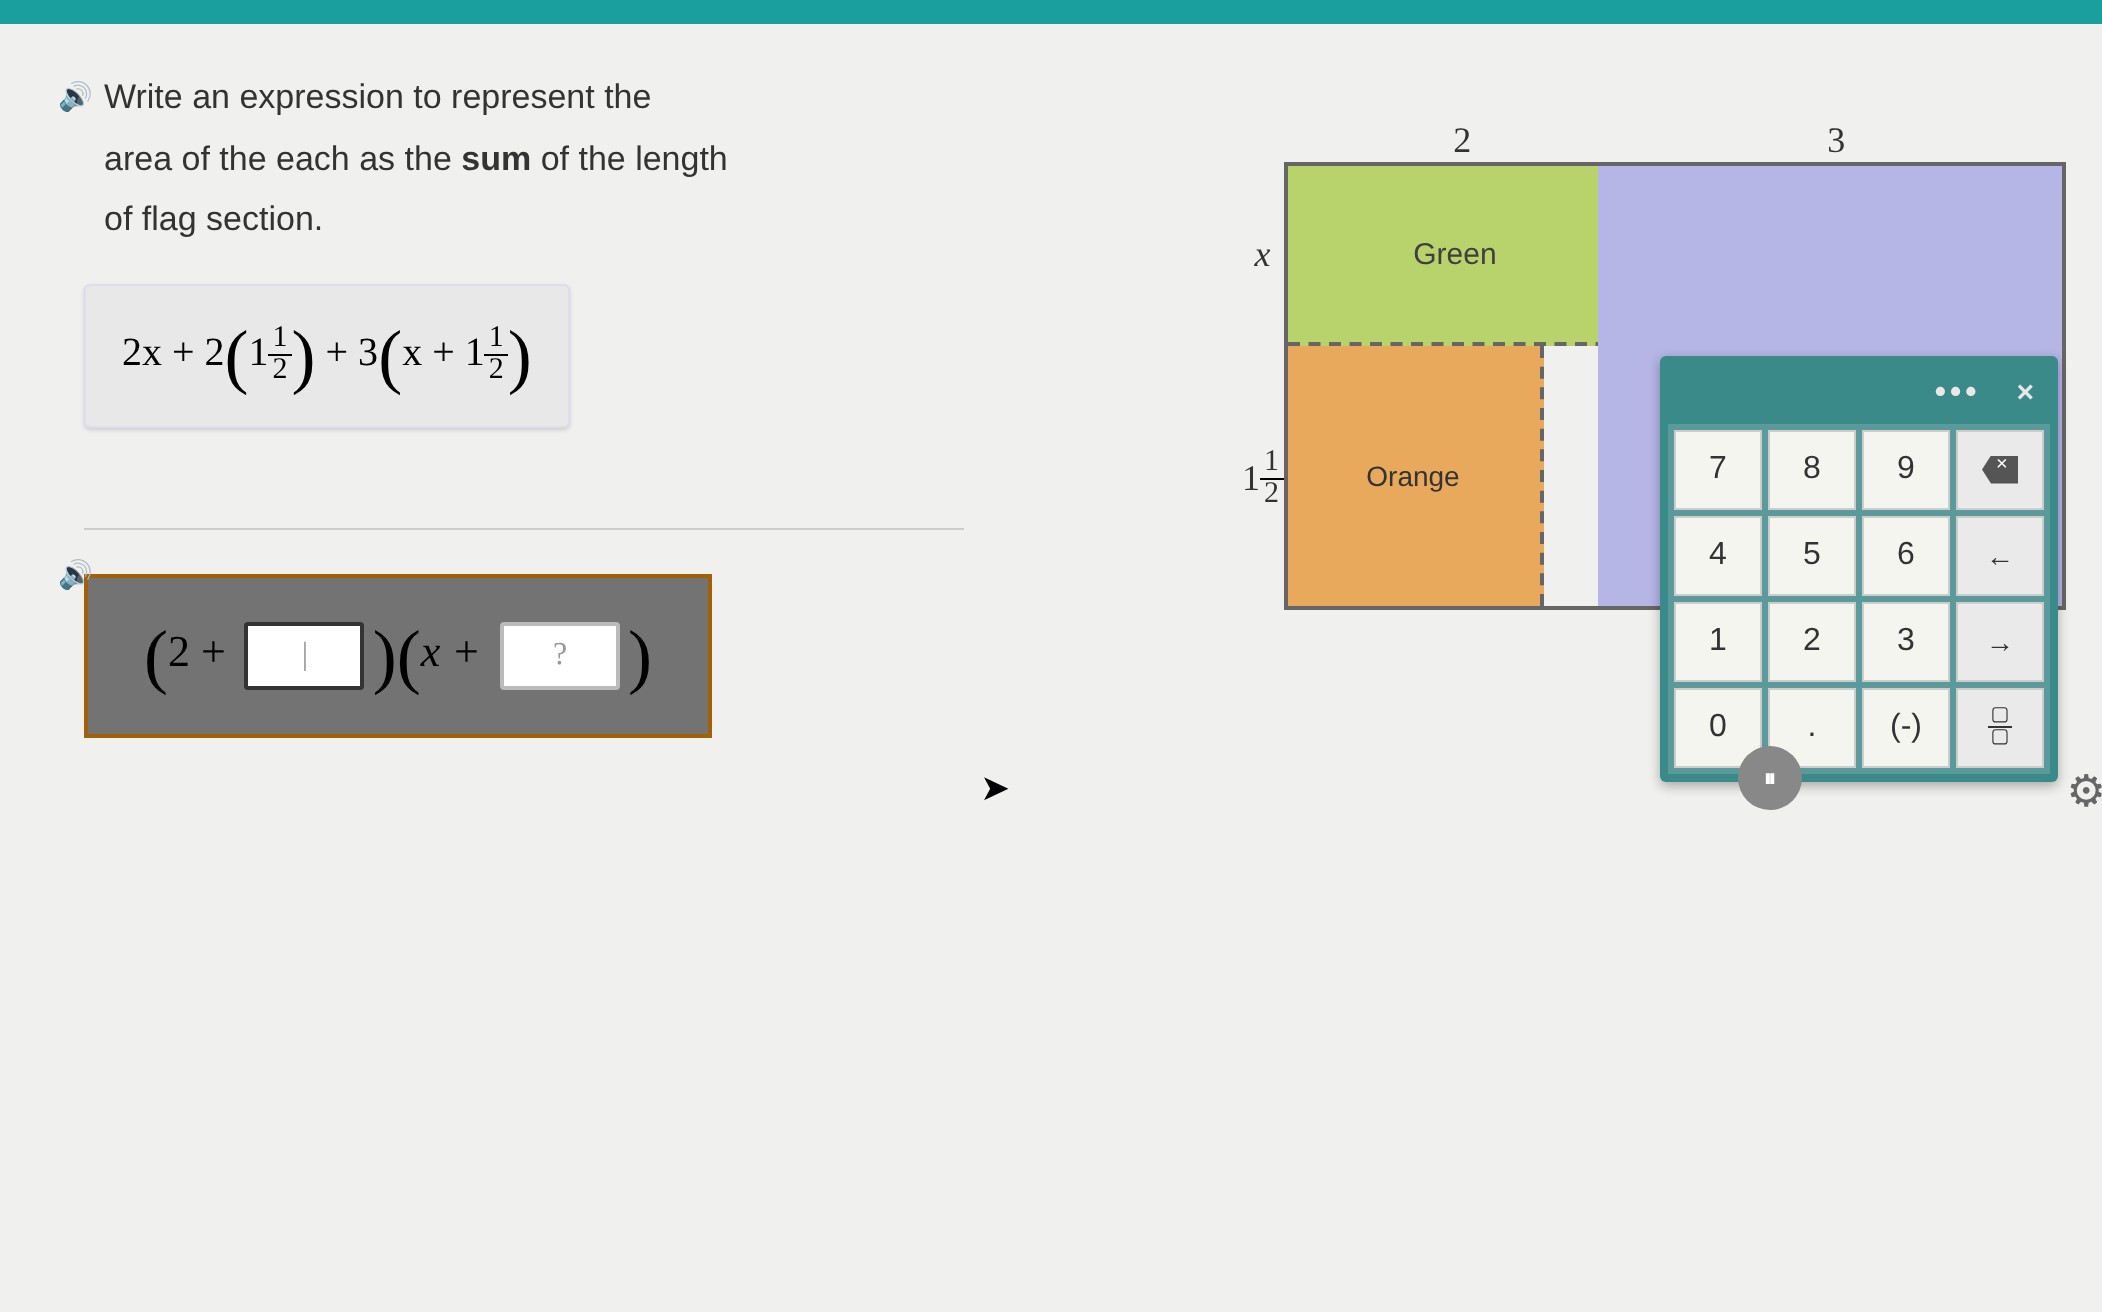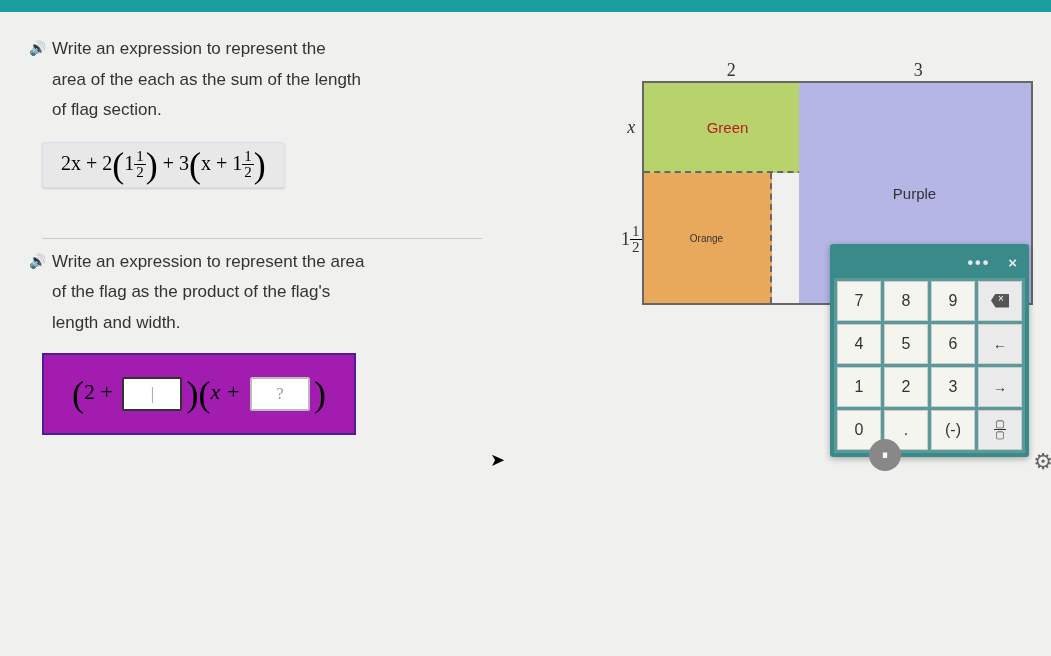--- a/index.html
+++ b/index.html
@@ -2,42 +2,42 @@
 <html><head>
 <meta charset="utf-8">
 <style>
 *{box-sizing:border-box;margin:0;padding:0}
 body{font-family:Arial,sans-serif;background:#f0f0ee;width:1051px;height:656px;position:relative;overflow:hidden}
 .top-bar{height:12px;background:#1a9e9e;width:100%}
 .content{position:relative;padding:22px 30px}
 .audio-icon{position:absolute;left:-4px;width:24px;height:24px;display:flex;align-items:center;justify-content:center;color:#555;font-size:14px}
 .question-block{margin-bottom:20px;position:relative}
 .question-text{font-size:17px;color:#333;line-height:1.8;margin-left:22px;max-width:420px}
-.bold{font-weight:400}
-.math-answer{background:#e8e8e8;border:1px solid #dde;border-radius:3px;padding:1px 18px;margin:16px 0 30px 12px;display:inline-block;font-family:'Cambria Math','Times New Roman',serif;font-size:20px;box-shadow:0 1px 2px rgba(0,0,0,.15)}
+.bold{font-weight:700}
+.math-answer{background:#e8e8e8;border:1px solid #dde;border-radius:3px;padding:14px 18px;margin:16px 0 30px 12px;display:inline-block;font-family:'Cambria Math','Times New Roman',serif;font-size:20px;box-shadow:0 1px 2px rgba(0,0,0,.15)}
 .frac{display:inline-block;text-align:center;vertical-align:middle;font-size:15px;line-height:1}
 .frac .n{border-bottom:1px solid #000;display:block;padding:0 2px}
 .frac .d{display:block;padding:0 2px}
 .big-paren{font-size:36px;vertical-align:middle;font-weight:300;font-family:serif}
 .divider{border:none;border-top:1px solid #ccc;margin:8px 0 8px 12px;width:440px}
 .q2-wrap{margin-top:8px}
-.input-area{background:#a21caf;border:2px solid #4c1d95;padding:18px 28px;margin:14px 0 0 12px;display:inline-block;font-family:'Cambria Math','Times New Roman',serif;font-size:22px}
+.input-area{background:#737373;border:2px solid #a16207;padding:18px 28px;margin:14px 0 0 12px;display:inline-block;font-family:'Cambria Math','Times New Roman',serif;font-size:22px}
 .input-box{display:inline-block;width:60px;height:34px;background:#fff;border:2px solid #bbb;border-radius:2px;vertical-align:middle;margin:0 4px;text-align:center;line-height:30px;font-size:16px;color:#999}
 .input-box.active{border-color:#333}
 .flag{position:absolute;right:20px;top:48px;width:410px}
 .flag-labels-top{display:flex;font-family:serif;font-size:18px;color:#333;padding-left:36px}
 .flag-labels-top div:first-child{width:155px;text-align:center}
 .flag-labels-top div:last-child{width:236px;text-align:center}
 .flag-body{display:flex}
 .flag-side{display:flex;flex-direction:column;font-family:serif;font-size:18px;color:#333;width:36px;align-items:center;justify-content:space-around}
 .flag-side .s1{height:90px;display:flex;align-items:center;font-style:italic}
 .flag-side .s2{height:130px;display:flex;align-items:center}
 .flag-grid{border:2px solid #666;width:391px}
-.green{background:#b9d36c;width:170px;display:flex;align-items:center;justify-content:center;border-right:2px dashed #666;border-bottom:2px dashed #666;font-size:15px;color:#b91c1c}
-.orange{background:#e8a95c;width:128px;display:flex;align-items:center;justify-content:center;border-right:2px dashed #666;font-size:10px;color:#333}
+.green{background:#b9d36c;width:170px;display:flex;align-items:center;justify-content:center;border-right:2px dashed #666;border-bottom:2px dashed #666;font-size:15px;color:#404040}
+.orange{background:#e8a95c;width:128px;display:flex;align-items:center;justify-content:center;border-right:2px dashed #666;font-size:14px;color:#333}
 .purple{background:#b5b5e6;width:236px;display:flex;align-items:center;justify-content:center;font-size:15px;color:#333}
 .keypad{position:absolute;right:22px;bottom:20px;background:#3a8a8a;border-radius:3px;padding:4px;box-shadow:0 2px 6px rgba(0,0,0,.3)}
 .keypad-header{display:flex;justify-content:space-between;align-items:center;padding:6px 8px;color:#e8e8e8}
 .keypad-dots{letter-spacing:2px;font-weight:700;margin-left:auto;margin-right:18px}
 .keypad-close{font-weight:700;cursor:pointer;font-size:15px}
 .keypad-grid{background:#5a9a9a;padding:3px;display:grid;grid-template-columns:repeat(4,44px);grid-auto-rows:40px;gap:3px}
 .kbtn{background:#f5f5f0;border:1px solid #ccc;display:flex;align-items:center;justify-content:center;font-size:16px;color:#333;cursor:pointer;font-family:Arial}
 .kbtn.op{background:#eaeaea;font-size:14px}
 .kbtn .frac2{display:inline-block;text-align:center;font-size:10px;line-height:1}
 .kbtn .frac2 .fn{border-bottom:1px solid #333;display:block;width:12px}
@@ -64,25 +64,20 @@
     </div>
     <div class="math-answer">
       <span>2x + 2</span><span class="big-paren">(</span><span>1</span><span class="frac"><span class="n">1</span><span class="d">2</span></span><span class="big-paren">)</span><span> + 3</span><span class="big-paren">(</span><span>x + </span><span>1</span><span class="frac"><span class="n">1</span><span class="d">2</span></span><span class="big-paren">)</span>
     </div>
   </div>
 
   <hr class="divider">
 
   <div class="question-block q2-wrap">
     <div class="audio-icon" style="top:2px">🔊</div>
-    <div class="question-text">
-      <span>Write an expression to represent the area</span><br>
-      <span>of the flag as the </span><span class="bold">product</span><span> of the flag's</span><br>
-      <span>length and width.</span>
-    </div>
     <div class="input-area">
       <span class="big-paren">(</span><span>2 +</span> <span class="input-box active">|</span><span class="big-paren">)</span><span class="big-paren">(</span><span style="font-style:italic">x +</span> <span class="input-box">?</span><span class="big-paren">)</span>
     </div>
   </div>
 
   <div class="flag">
     <div class="flag-labels-top">
       <div>2</div>
       <div>3</div>
     </div>

